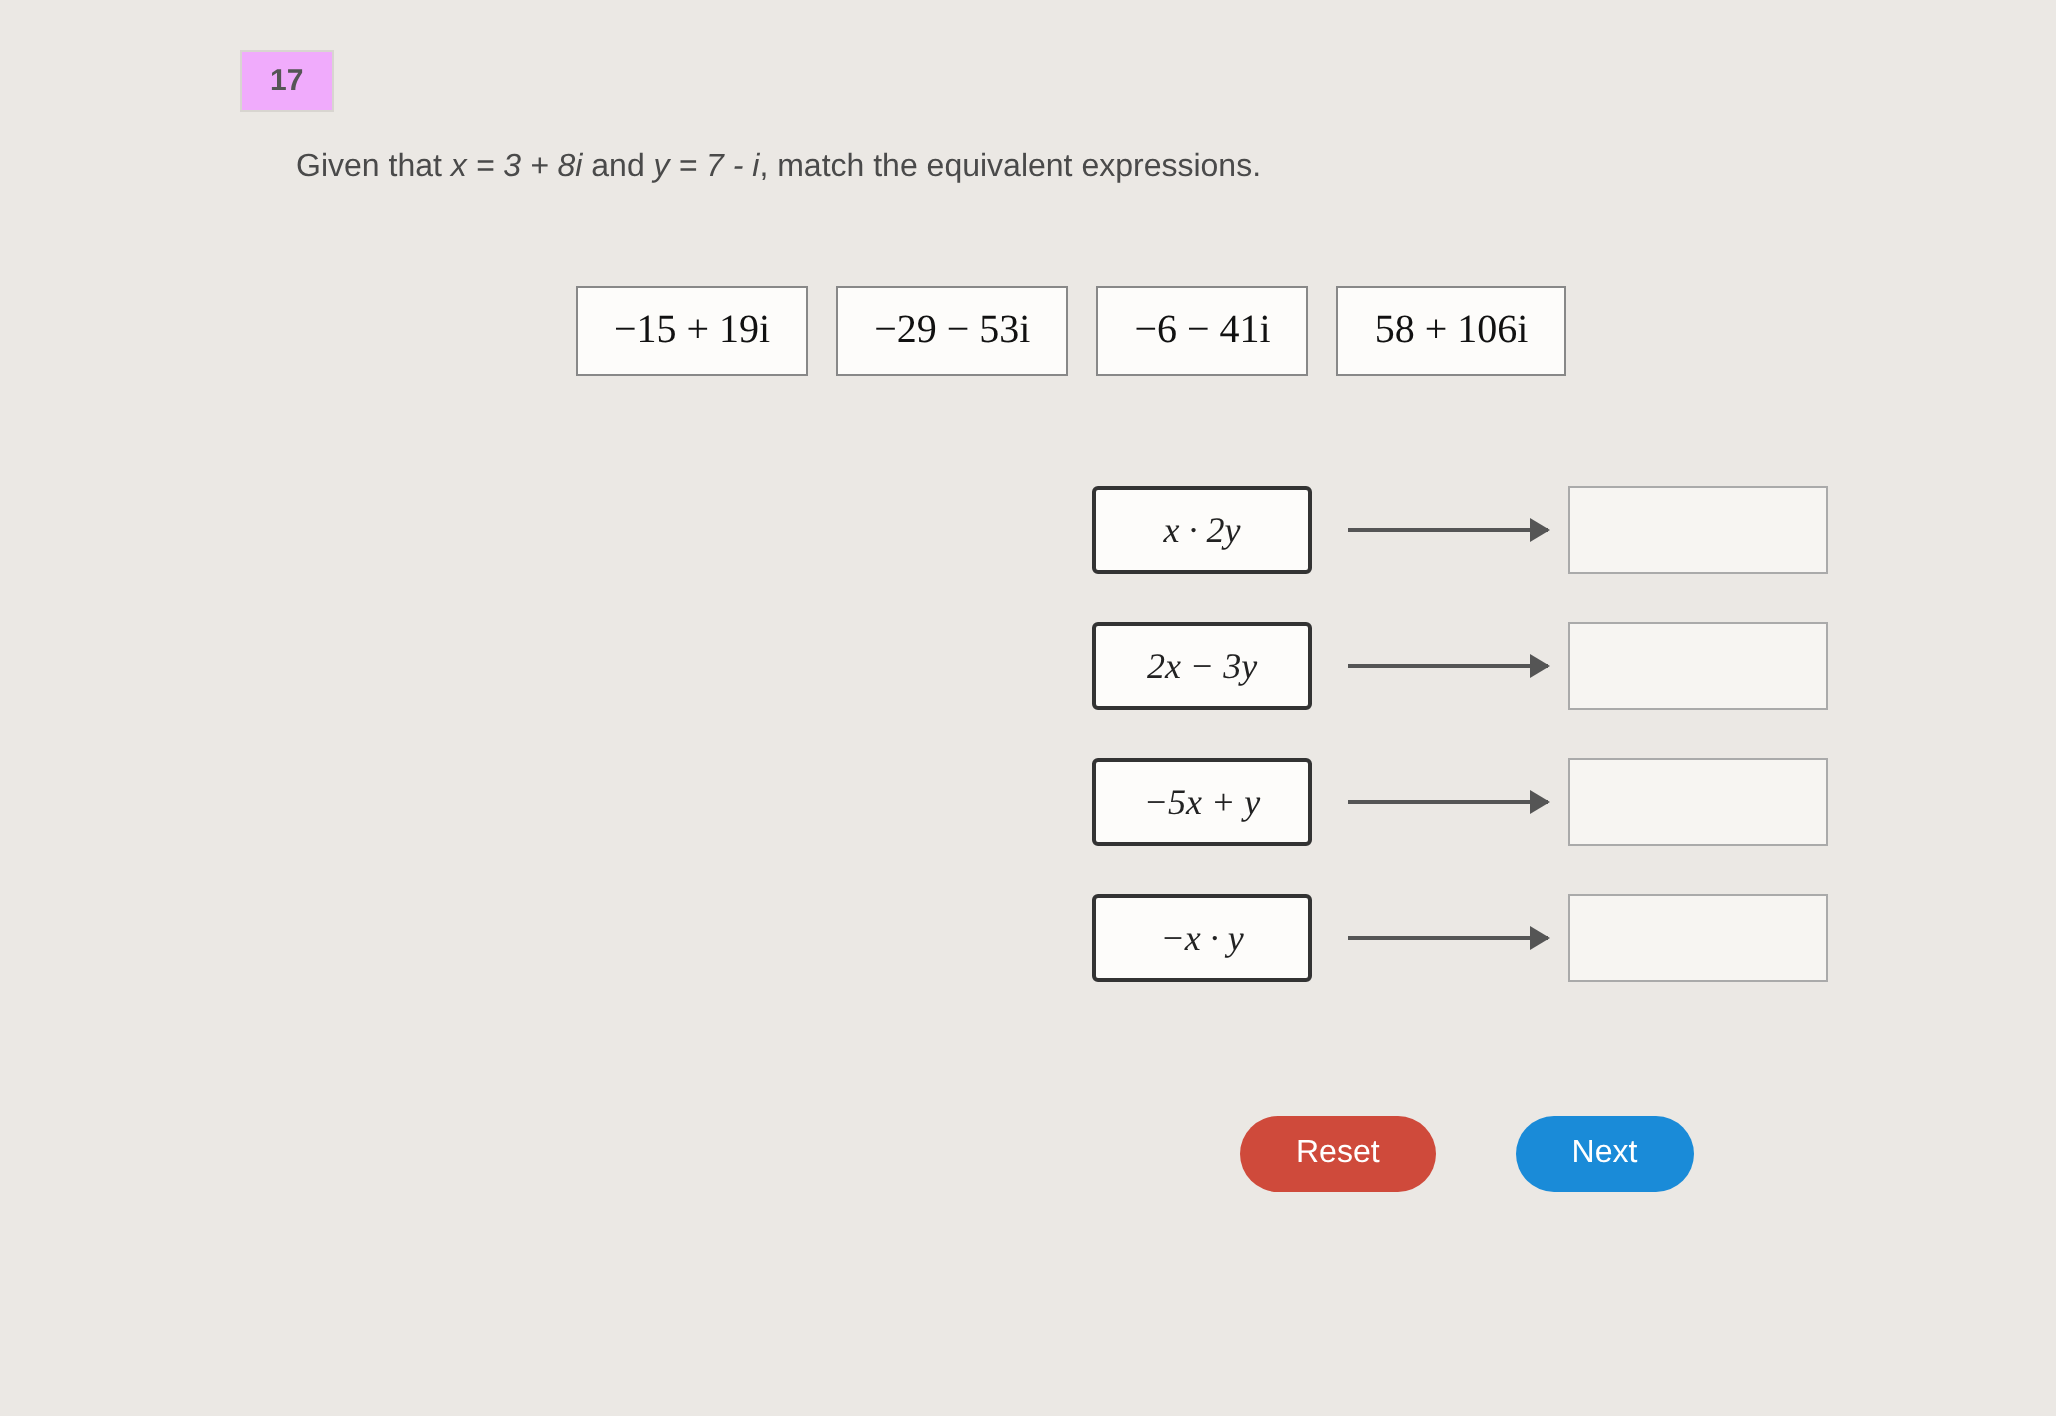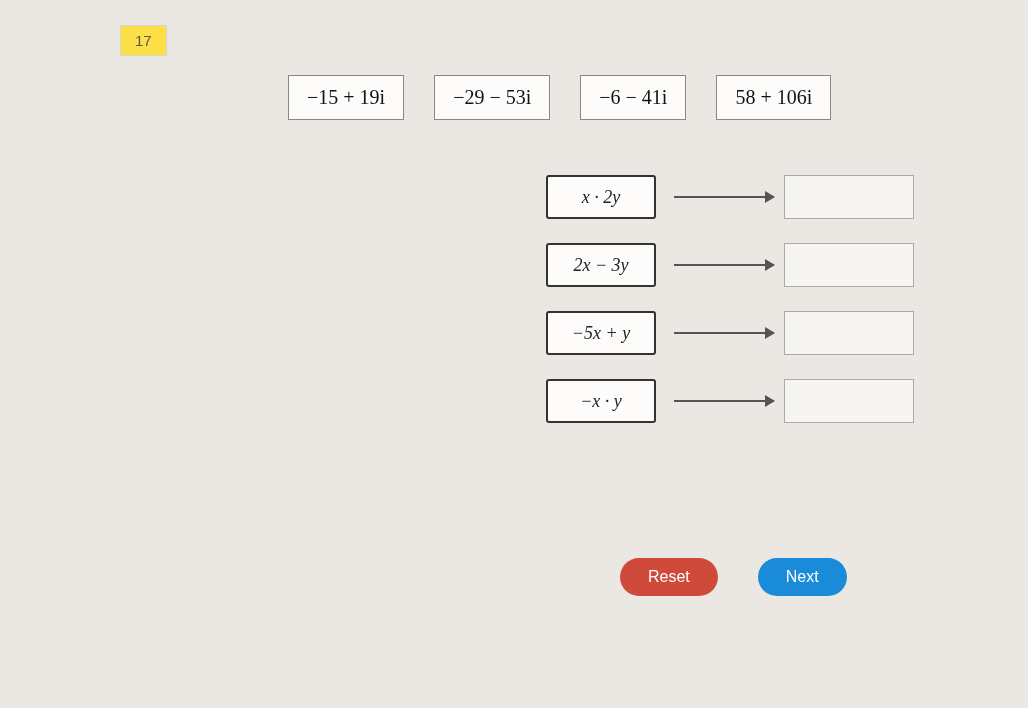--- a/index.html
+++ b/index.html
@@ -8,25 +8,25 @@
     font-family: Arial, Helvetica, sans-serif;
     background: #ebe8e4;
     color: #3a3a3a;
     position: relative;
     overflow: hidden;
   }
   .page-number {
     position: absolute;
     top: 25px;
     left: 120px;
-    background: #fde047;
+    background: #f0abfc;
     border: 1px solid #d8d5d0;
     padding: 6px 14px;
     font-size: 15px;
-    font-weight: normal;
+    font-weight: bold;
     color: #555;
   }
   .content {
     position: absolute;
     top: 75px;
     left: 148px;
     right: 60px;
   }
   .instruction {
     font-size: 16px;
@@ -34,21 +34,21 @@
     margin-bottom: 22px;
   }
   .given {
     font-size: 16px;
     color: #4a4a4a;
     margin-bottom: 50px;
   }
   .ital { font-style: italic; }
   .tiles-row {
     display: flex;
-    gap: 30px;
+    gap: 14px;
     margin-left: 140px;
     margin-bottom: 55px;
   }
   .tile {
     border: 1px solid #888;
     background: #fdfcfa;
     padding: 10px 18px;
     font-family: "Cambria Math", "STIX", Georgia, serif;
     font-size: 20px;
     color: #111;
@@ -121,20 +121,23 @@
   .btn-reset { background: #cf4a3b; }
   .btn-next  { background: #1a8bd8; }
 </style>
 </head>
 <body>
 
 <div class="page-number">17</div>
 
 <div class="content">
 
+  <p class="given">
+    <span>Given that </span><span class="ital">x = 3 + 8i</span><span> and </span><span class="ital">y = 7 - i</span><span>, match the equivalent expressions.</span>
+  </p>
 
   <div class="tiles-row">
     <div class="tile">−15 + 19i</div>
     <div class="tile">−29 − 53i</div>
     <div class="tile">−6 − 41i</div>
     <div class="tile">58 + 106i</div>
   </div>
 
   <div class="pairs">
     <div class="pair-row">

